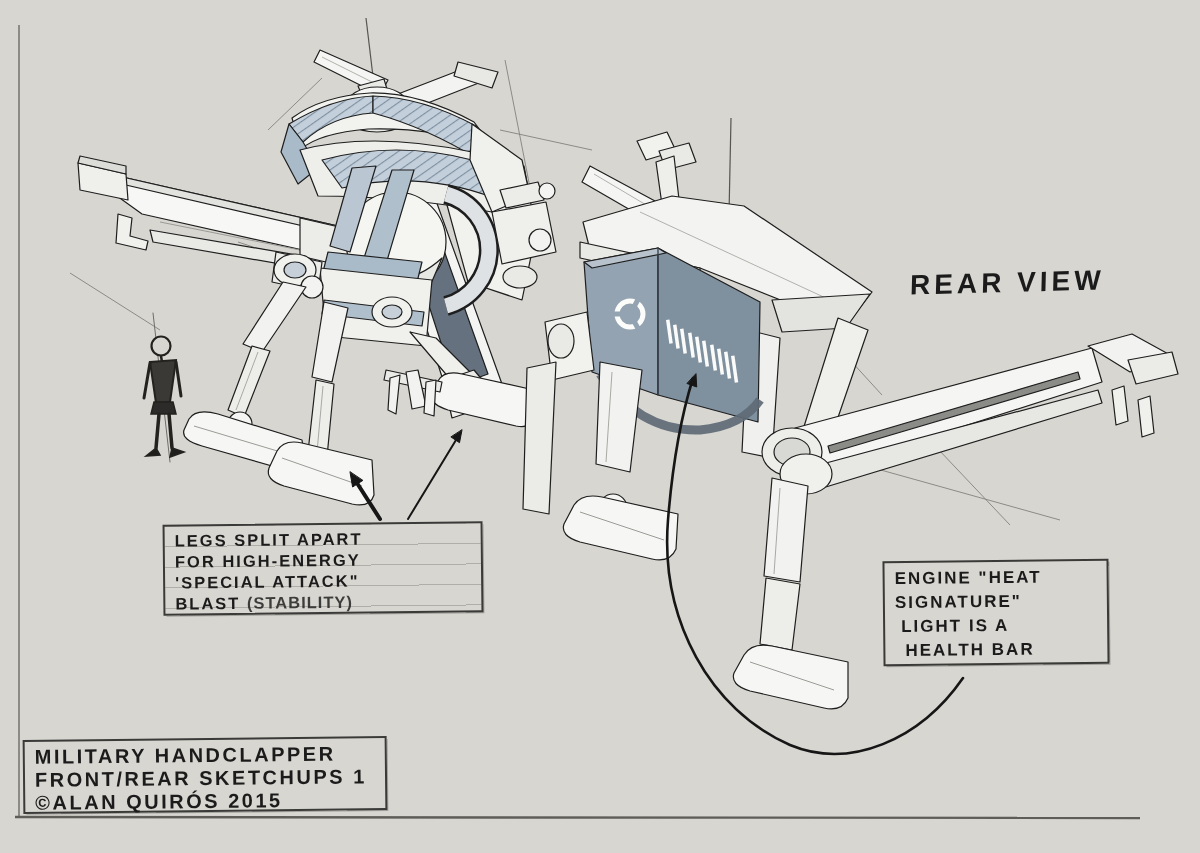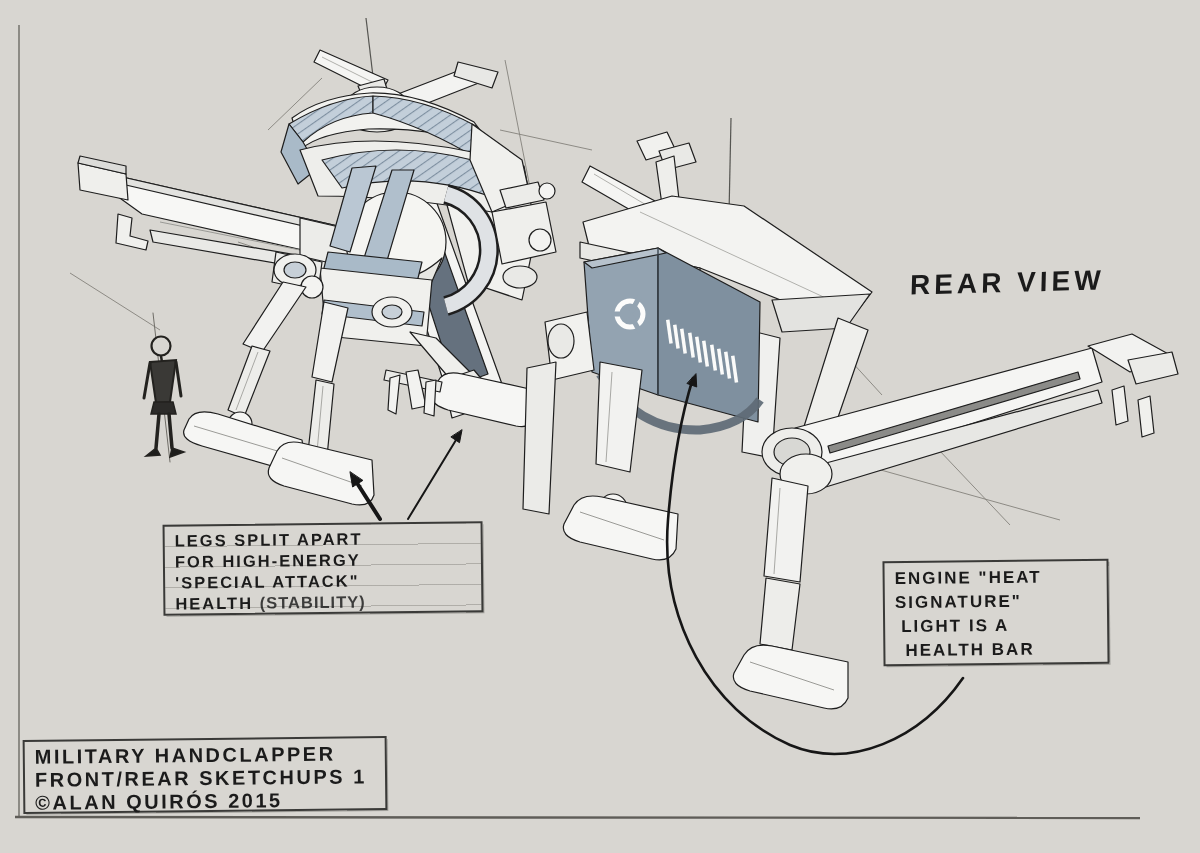--- a/index.html
+++ b/index.html
@@ -271,21 +271,21 @@
   </g>
 </svg>
 
 <div class="hand" id="rear-view-label">REAR VIEW</div>
 
 <div class="hand note-box ruled" id="legs-note">
   <div>LEGS SPLIT APART</div>
   <div>FOR HIGH-ENERGY</div>
   <div>'SPECIAL ATTACK"</div>
   <div>
-    <span>HEALTH</span>
+    <span>BLAST</span>
     <span class="light">(STABILITY)</span>
   </div>
 </div>
 
 <div class="hand note-box" id="engine-note">
   <div>ENGINE "HEAT</div>
   <div>SIGNATURE"</div>
   <div class="l3">LIGHT IS A</div>
   <div class="l4">HEALTH BAR</div>
 </div>

